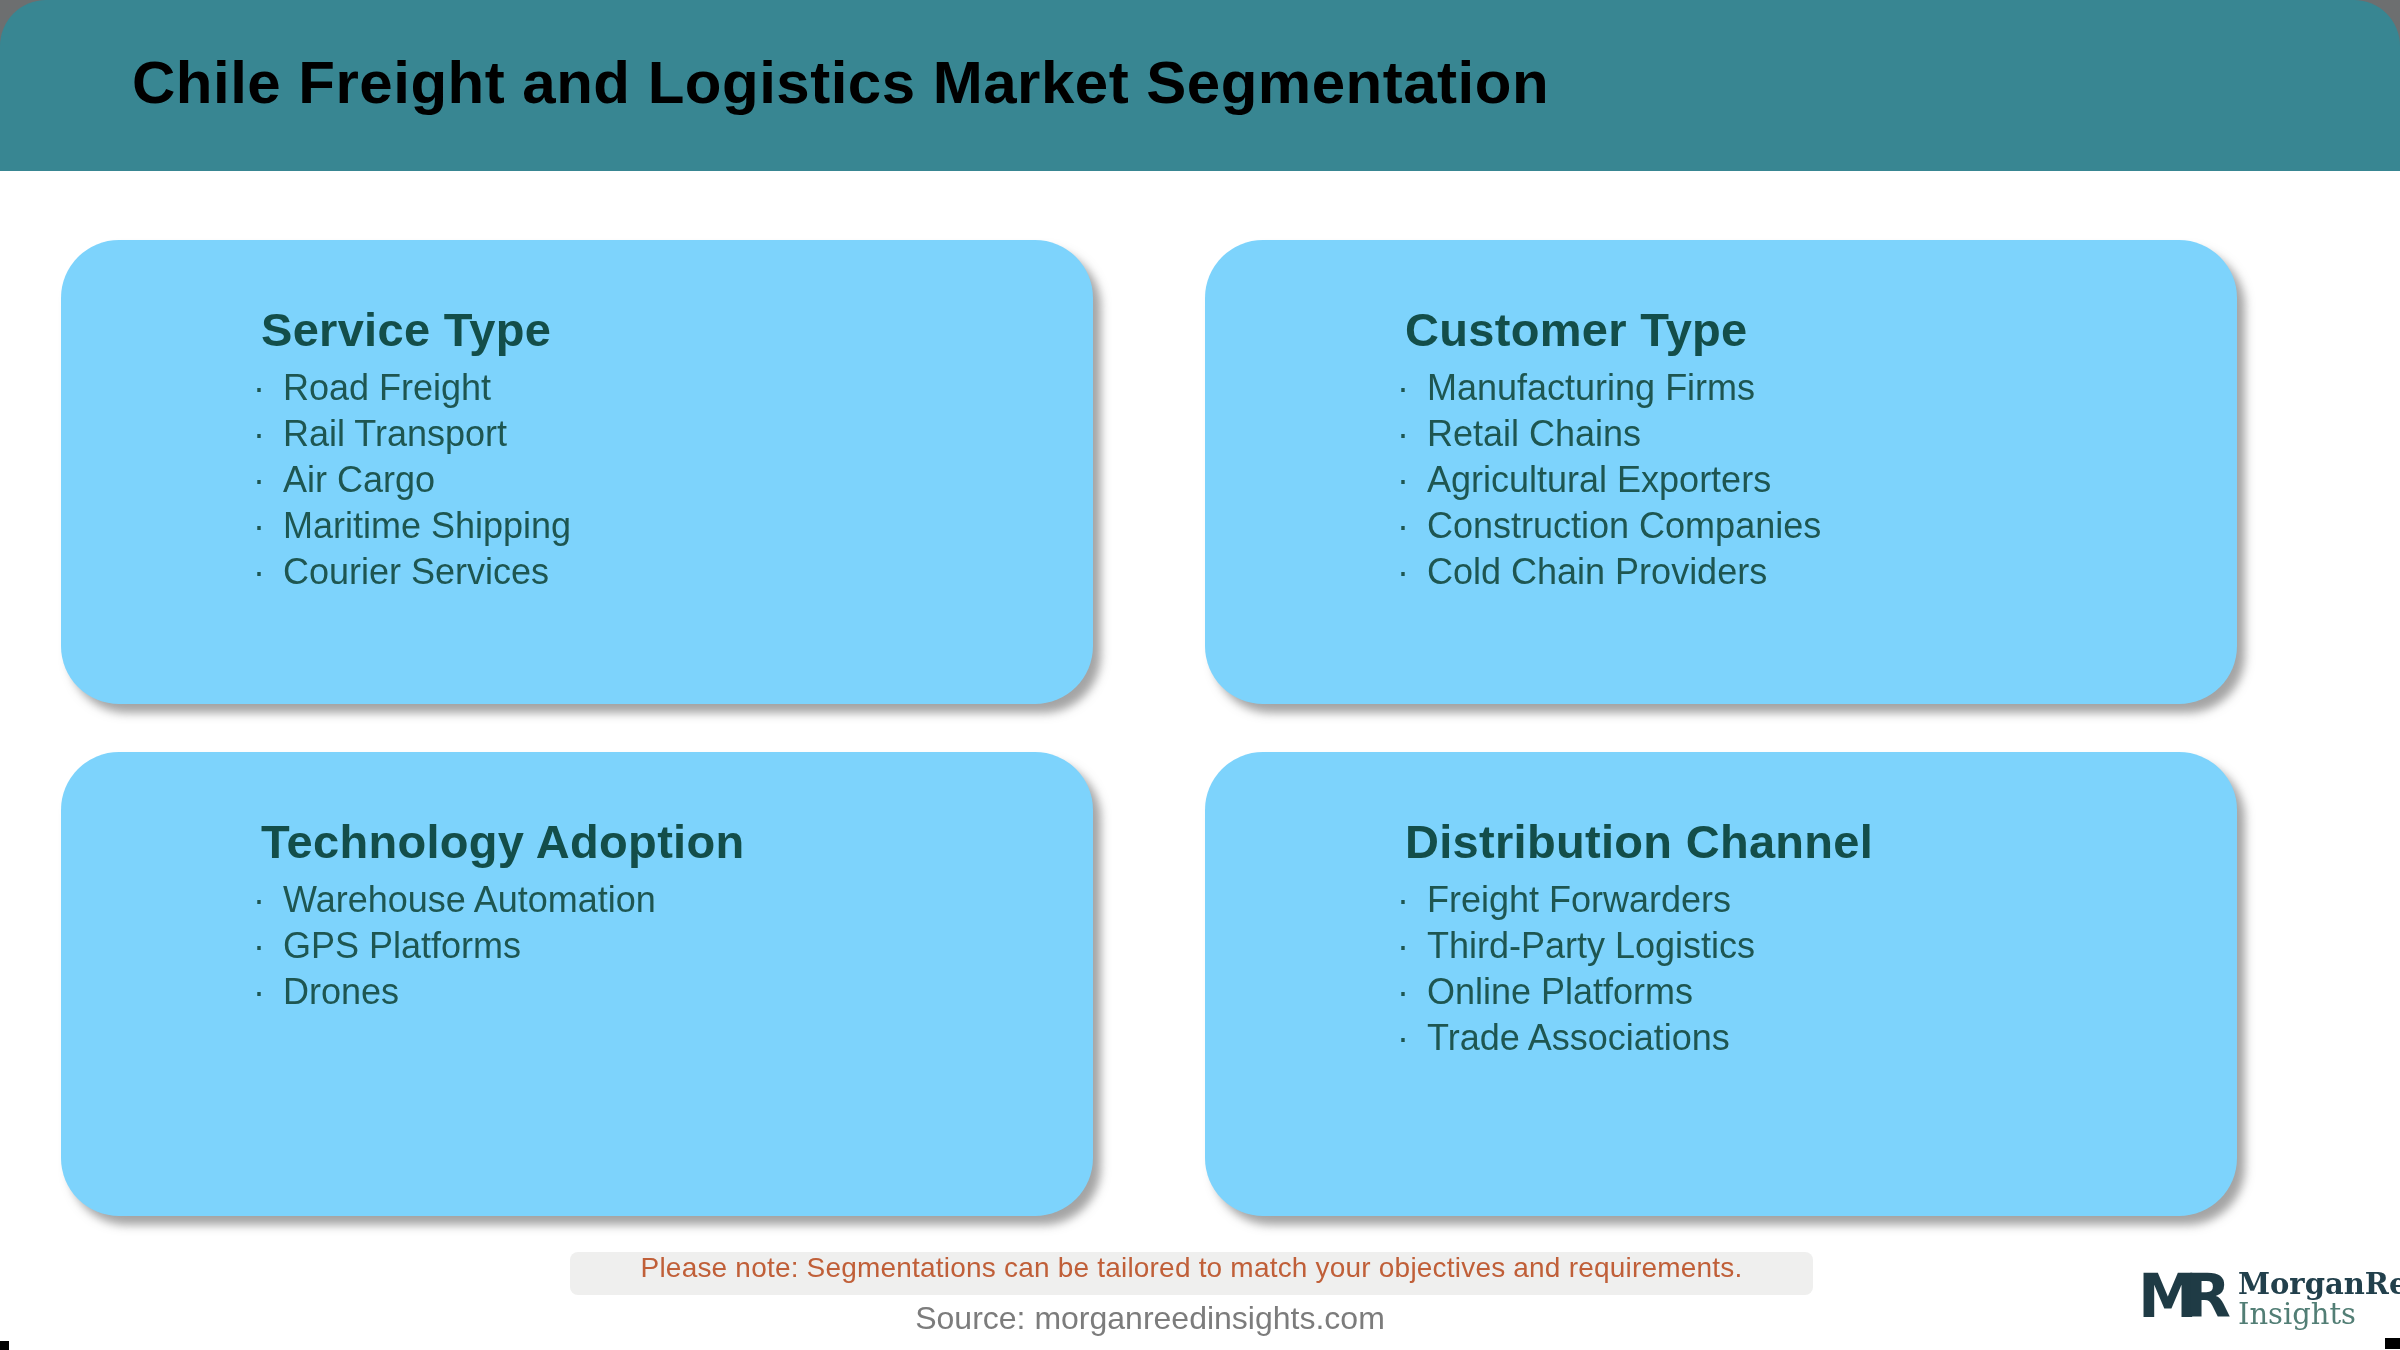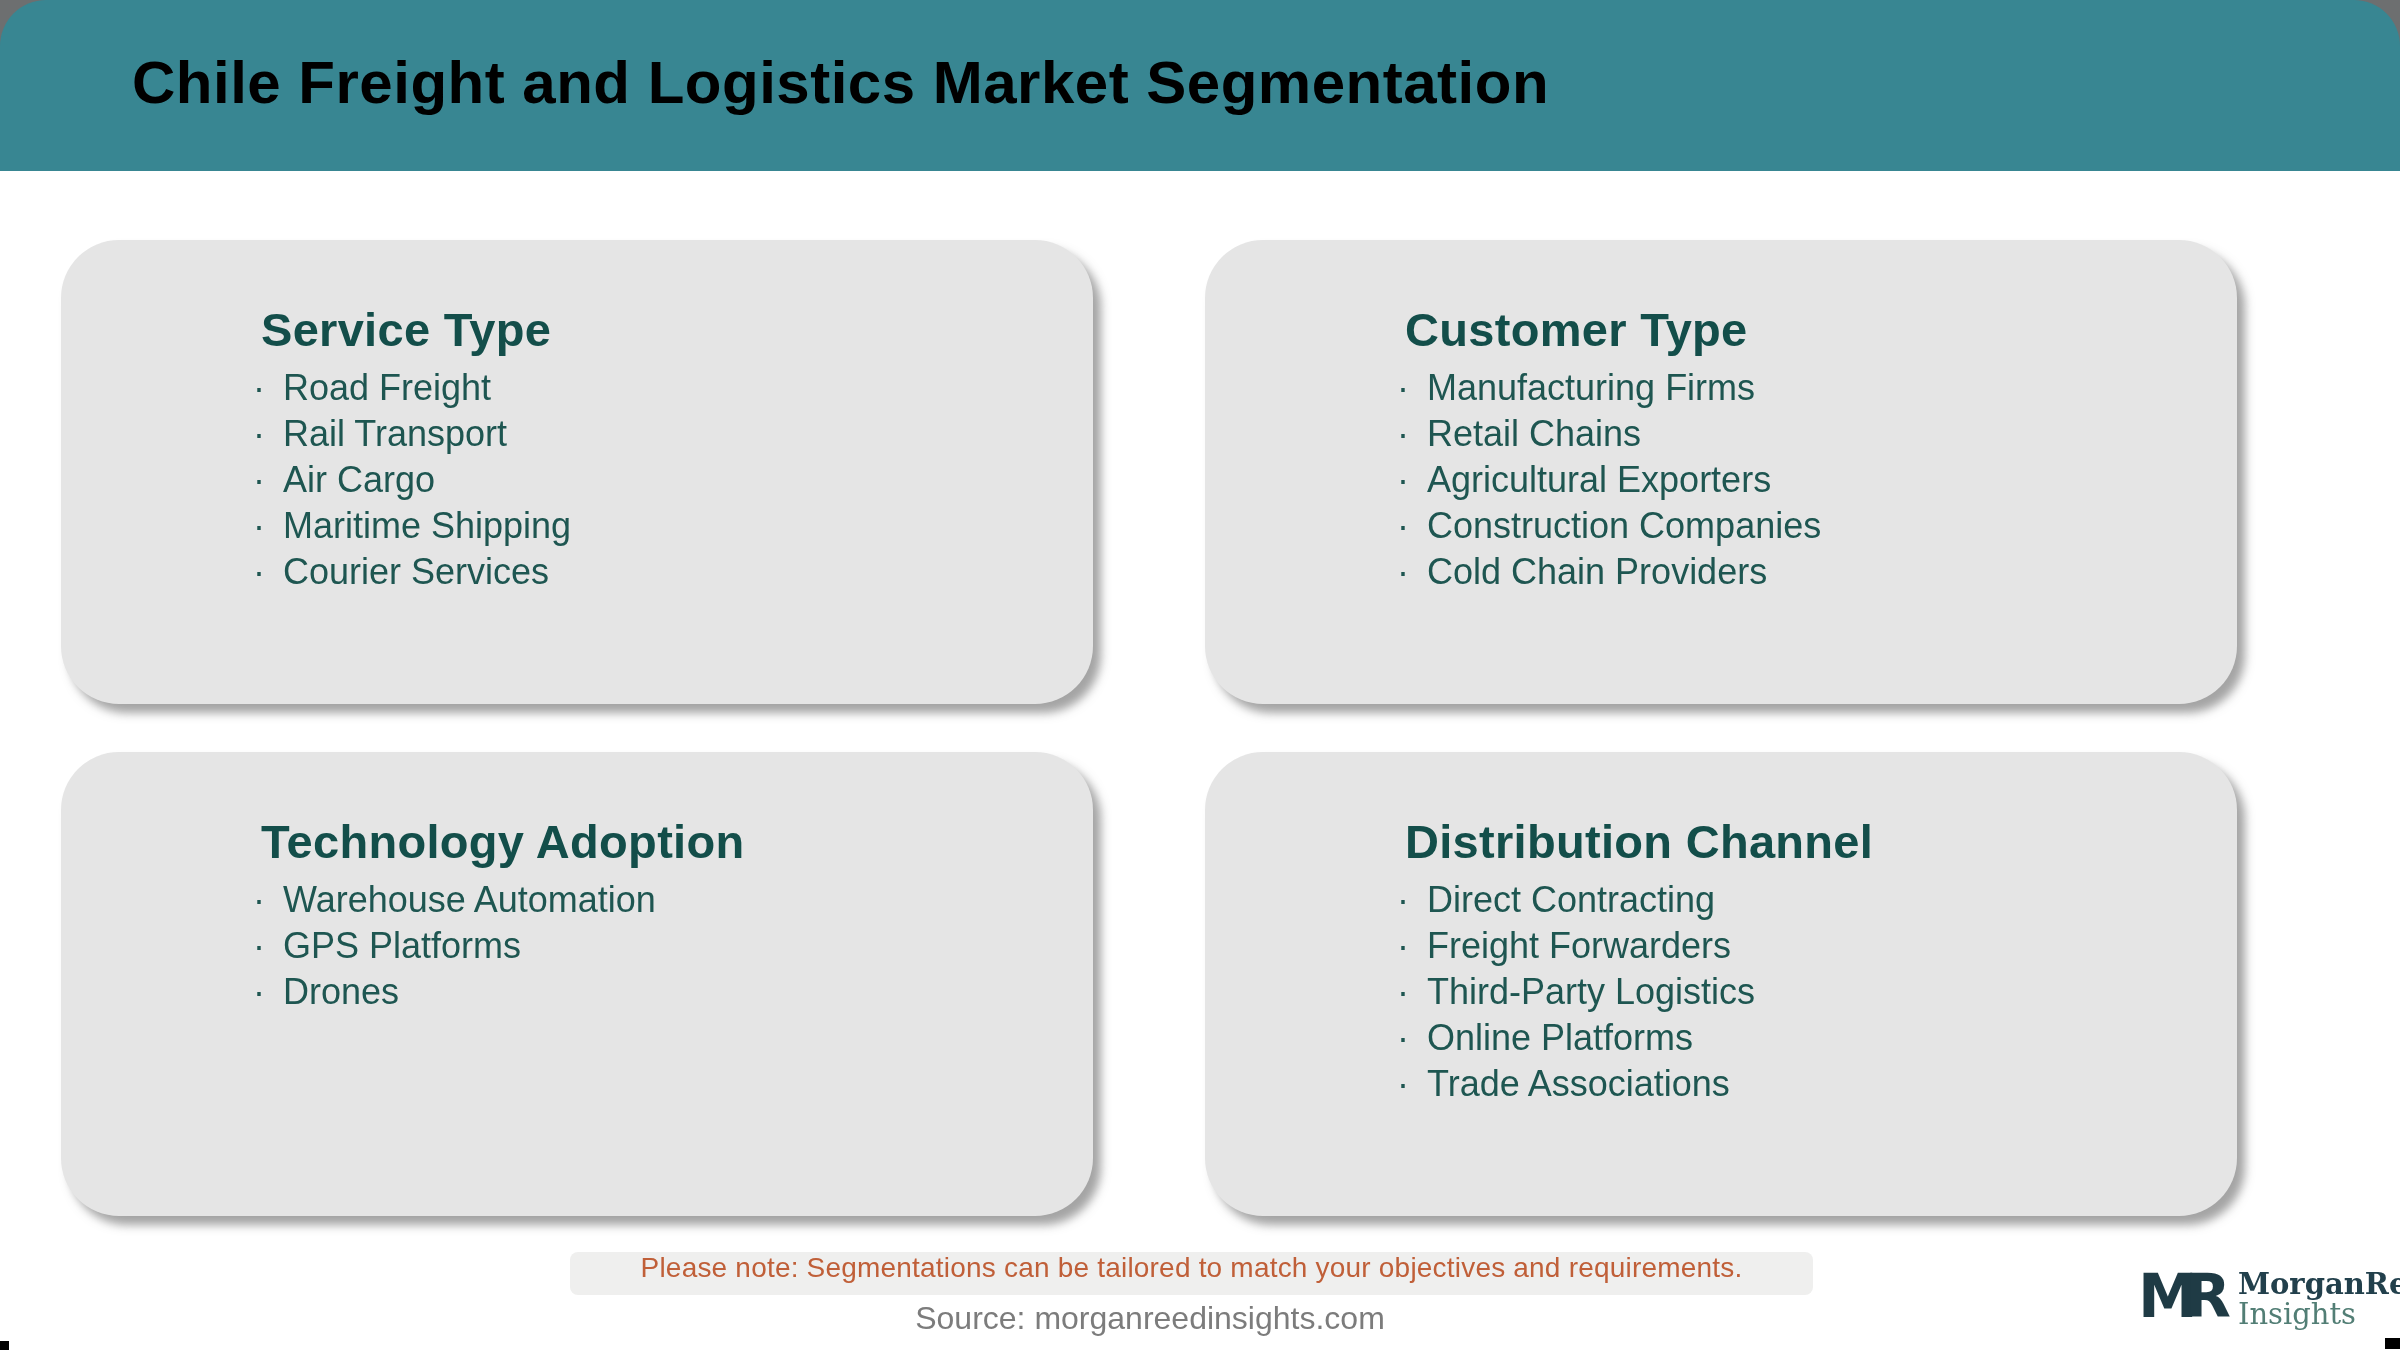--- a/index.html
+++ b/index.html
@@ -25,21 +25,21 @@
   .header h1{
     margin:0 0 6px 132px;
     font-size:60px;font-weight:700;color:#000000;
     letter-spacing:0.5px;
   }
 
   
   .card{
     position:absolute;
     width:1032px;height:464px;
-    background:#e5e5e5;
+    background:#7dd3fc;
     border-radius:58px;
     box-shadow:8px 9px 10px rgba(90,90,90,0.55);
     box-sizing:border-box;
     padding:62px 30px 0 192px;
   }
   .card.c1{left:61px;top:240px;}
   .card.c2{left:1205px;top:240px;}
   .card.c3{left:61px;top:752px;}
   .card.c4{left:1205px;top:752px;}
 
@@ -133,21 +133,20 @@
 
   <section class="card c3">
     <h2>Technology Adoption</h2>
     <div class="item"><span class="bullet">·</span><span>Warehouse Automation</span></div>
     <div class="item"><span class="bullet">·</span><span>GPS Platforms</span></div>
     <div class="item"><span class="bullet">·</span><span>Drones</span></div>
   </section>
 
   <section class="card c4">
     <h2>Distribution Channel</h2>
-    <div class="item"><span class="bullet">·</span><span>Direct Contracting</span></div>
     <div class="item"><span class="bullet">·</span><span>Freight Forwarders</span></div>
     <div class="item"><span class="bullet">·</span><span>Third-Party Logistics</span></div>
     <div class="item"><span class="bullet">·</span><span>Online Platforms</span></div>
     <div class="item"><span class="bullet">·</span><span>Trade Associations</span></div>
   </section>
 
   <div class="note-strip">
     <span>Please note: Segmentations can be tailored to match your objectives and requirements.</span>
   </div>
 

